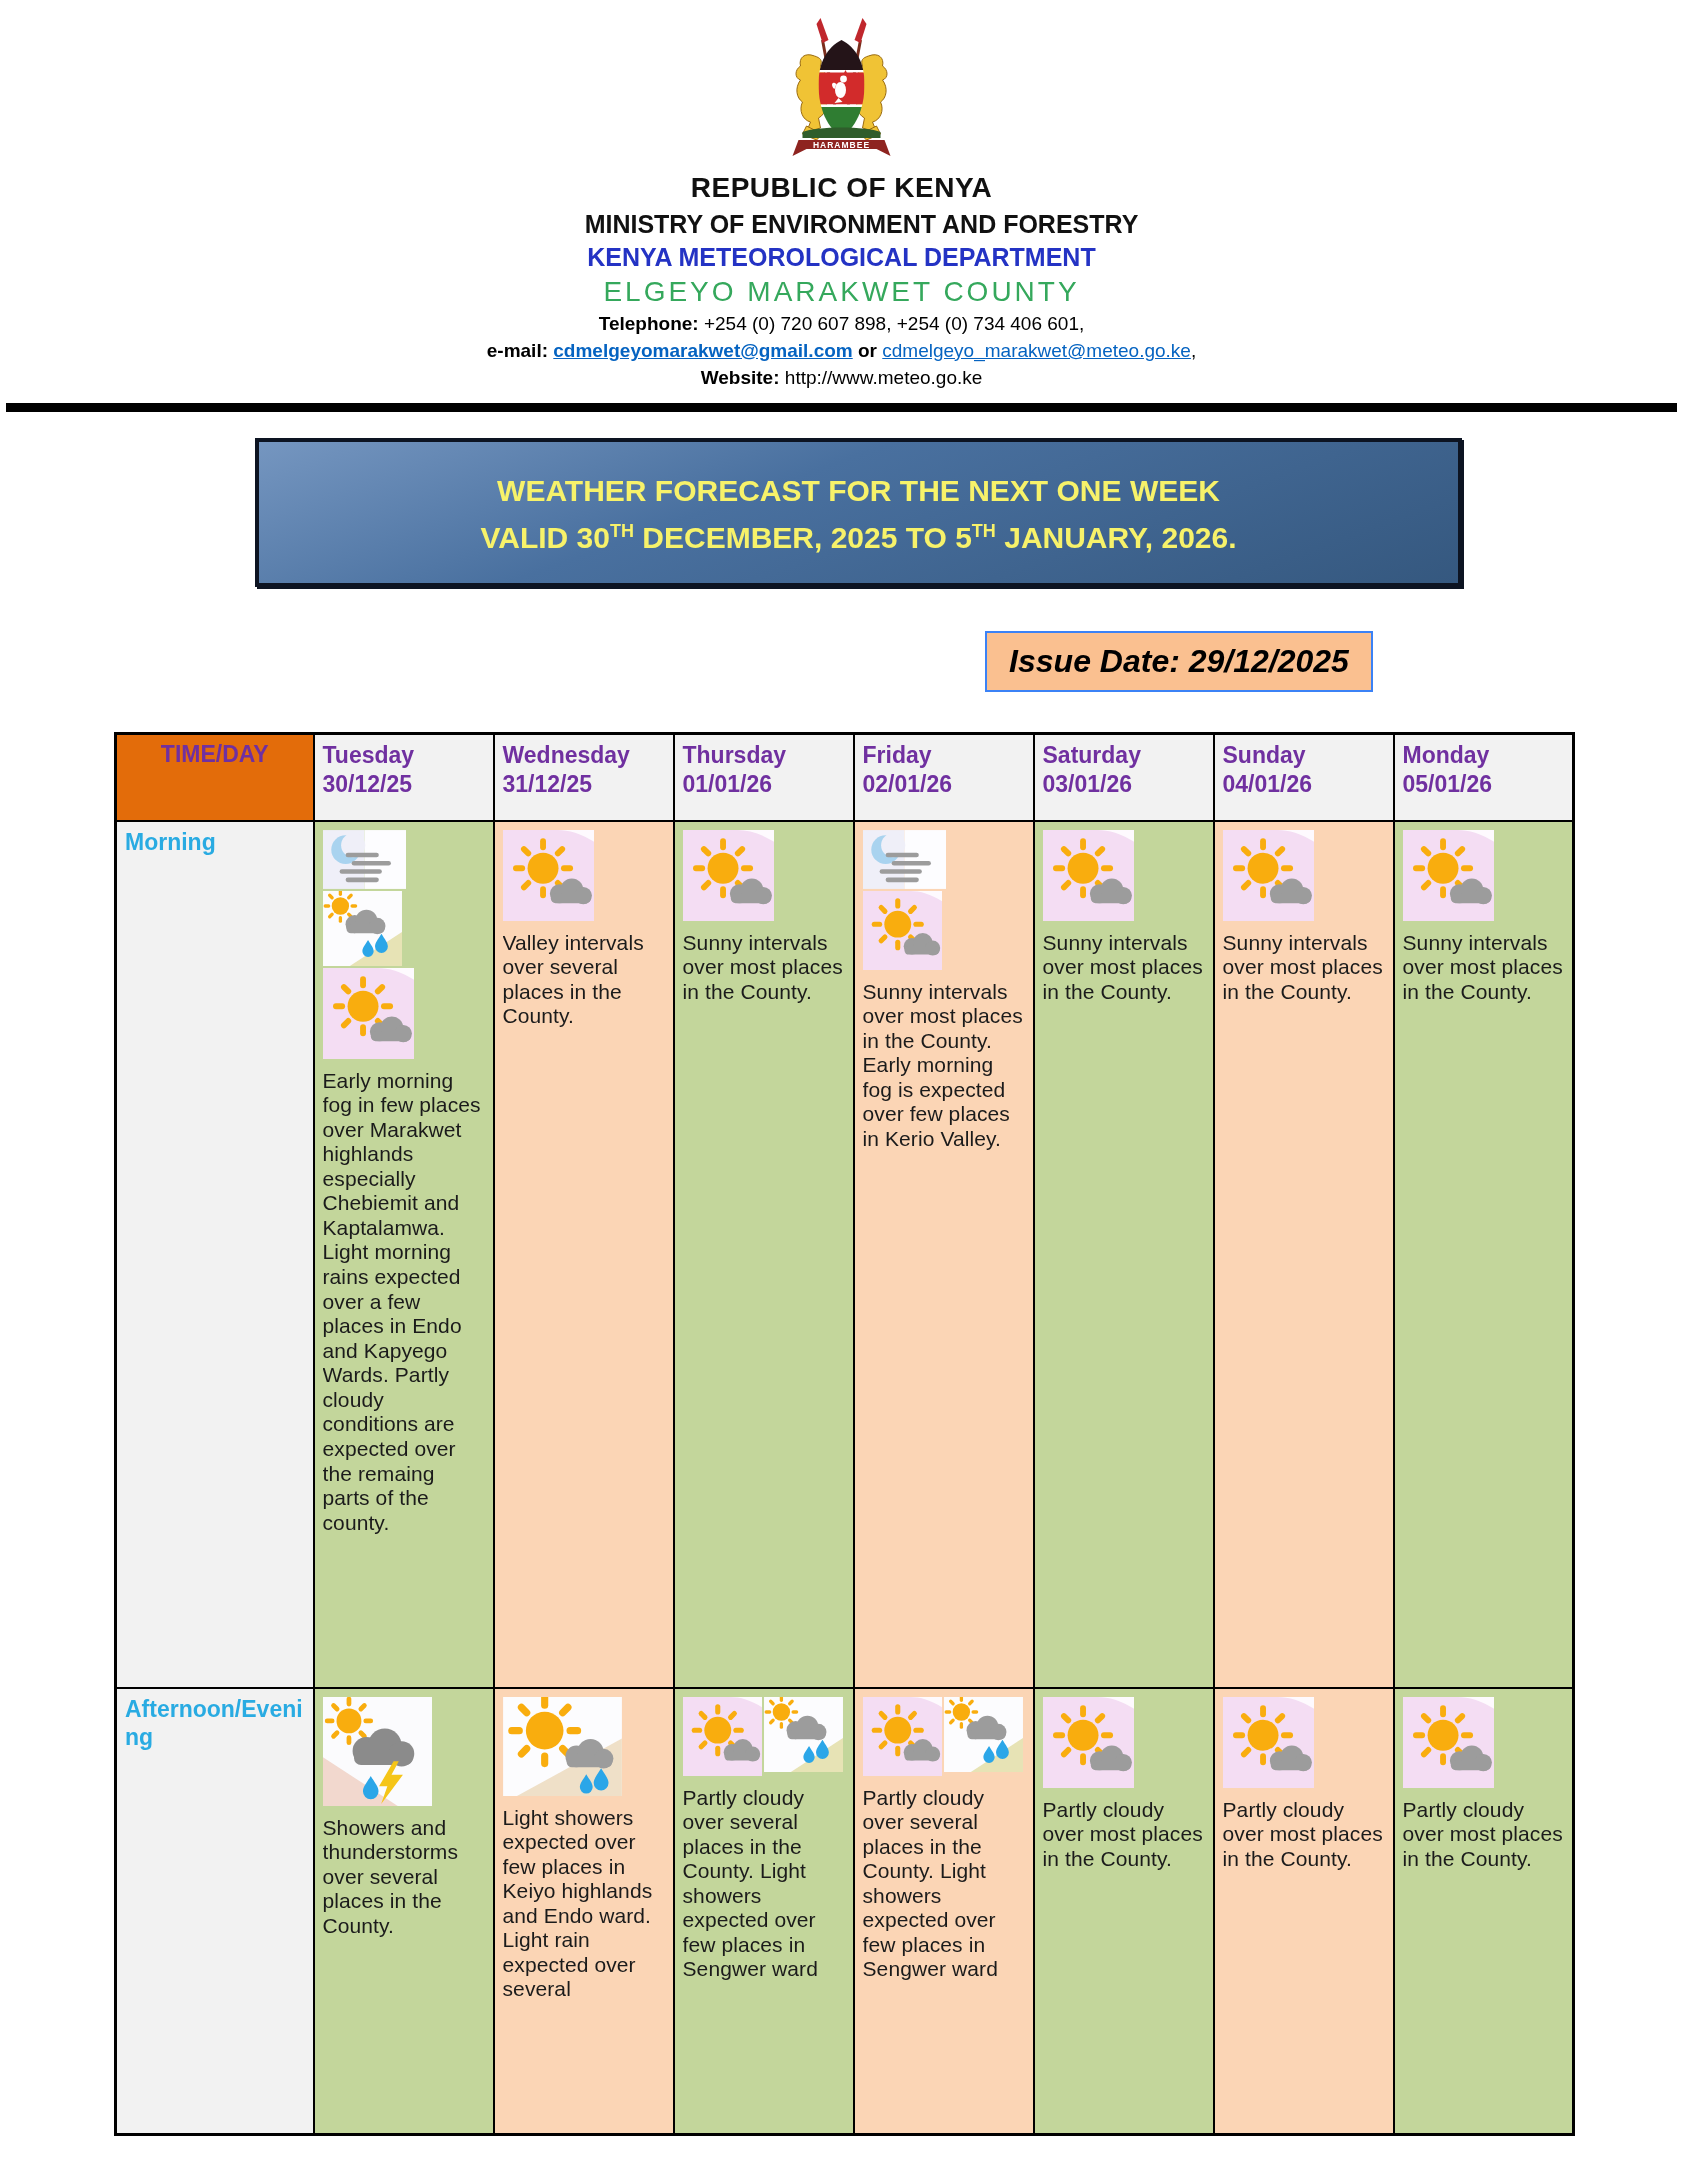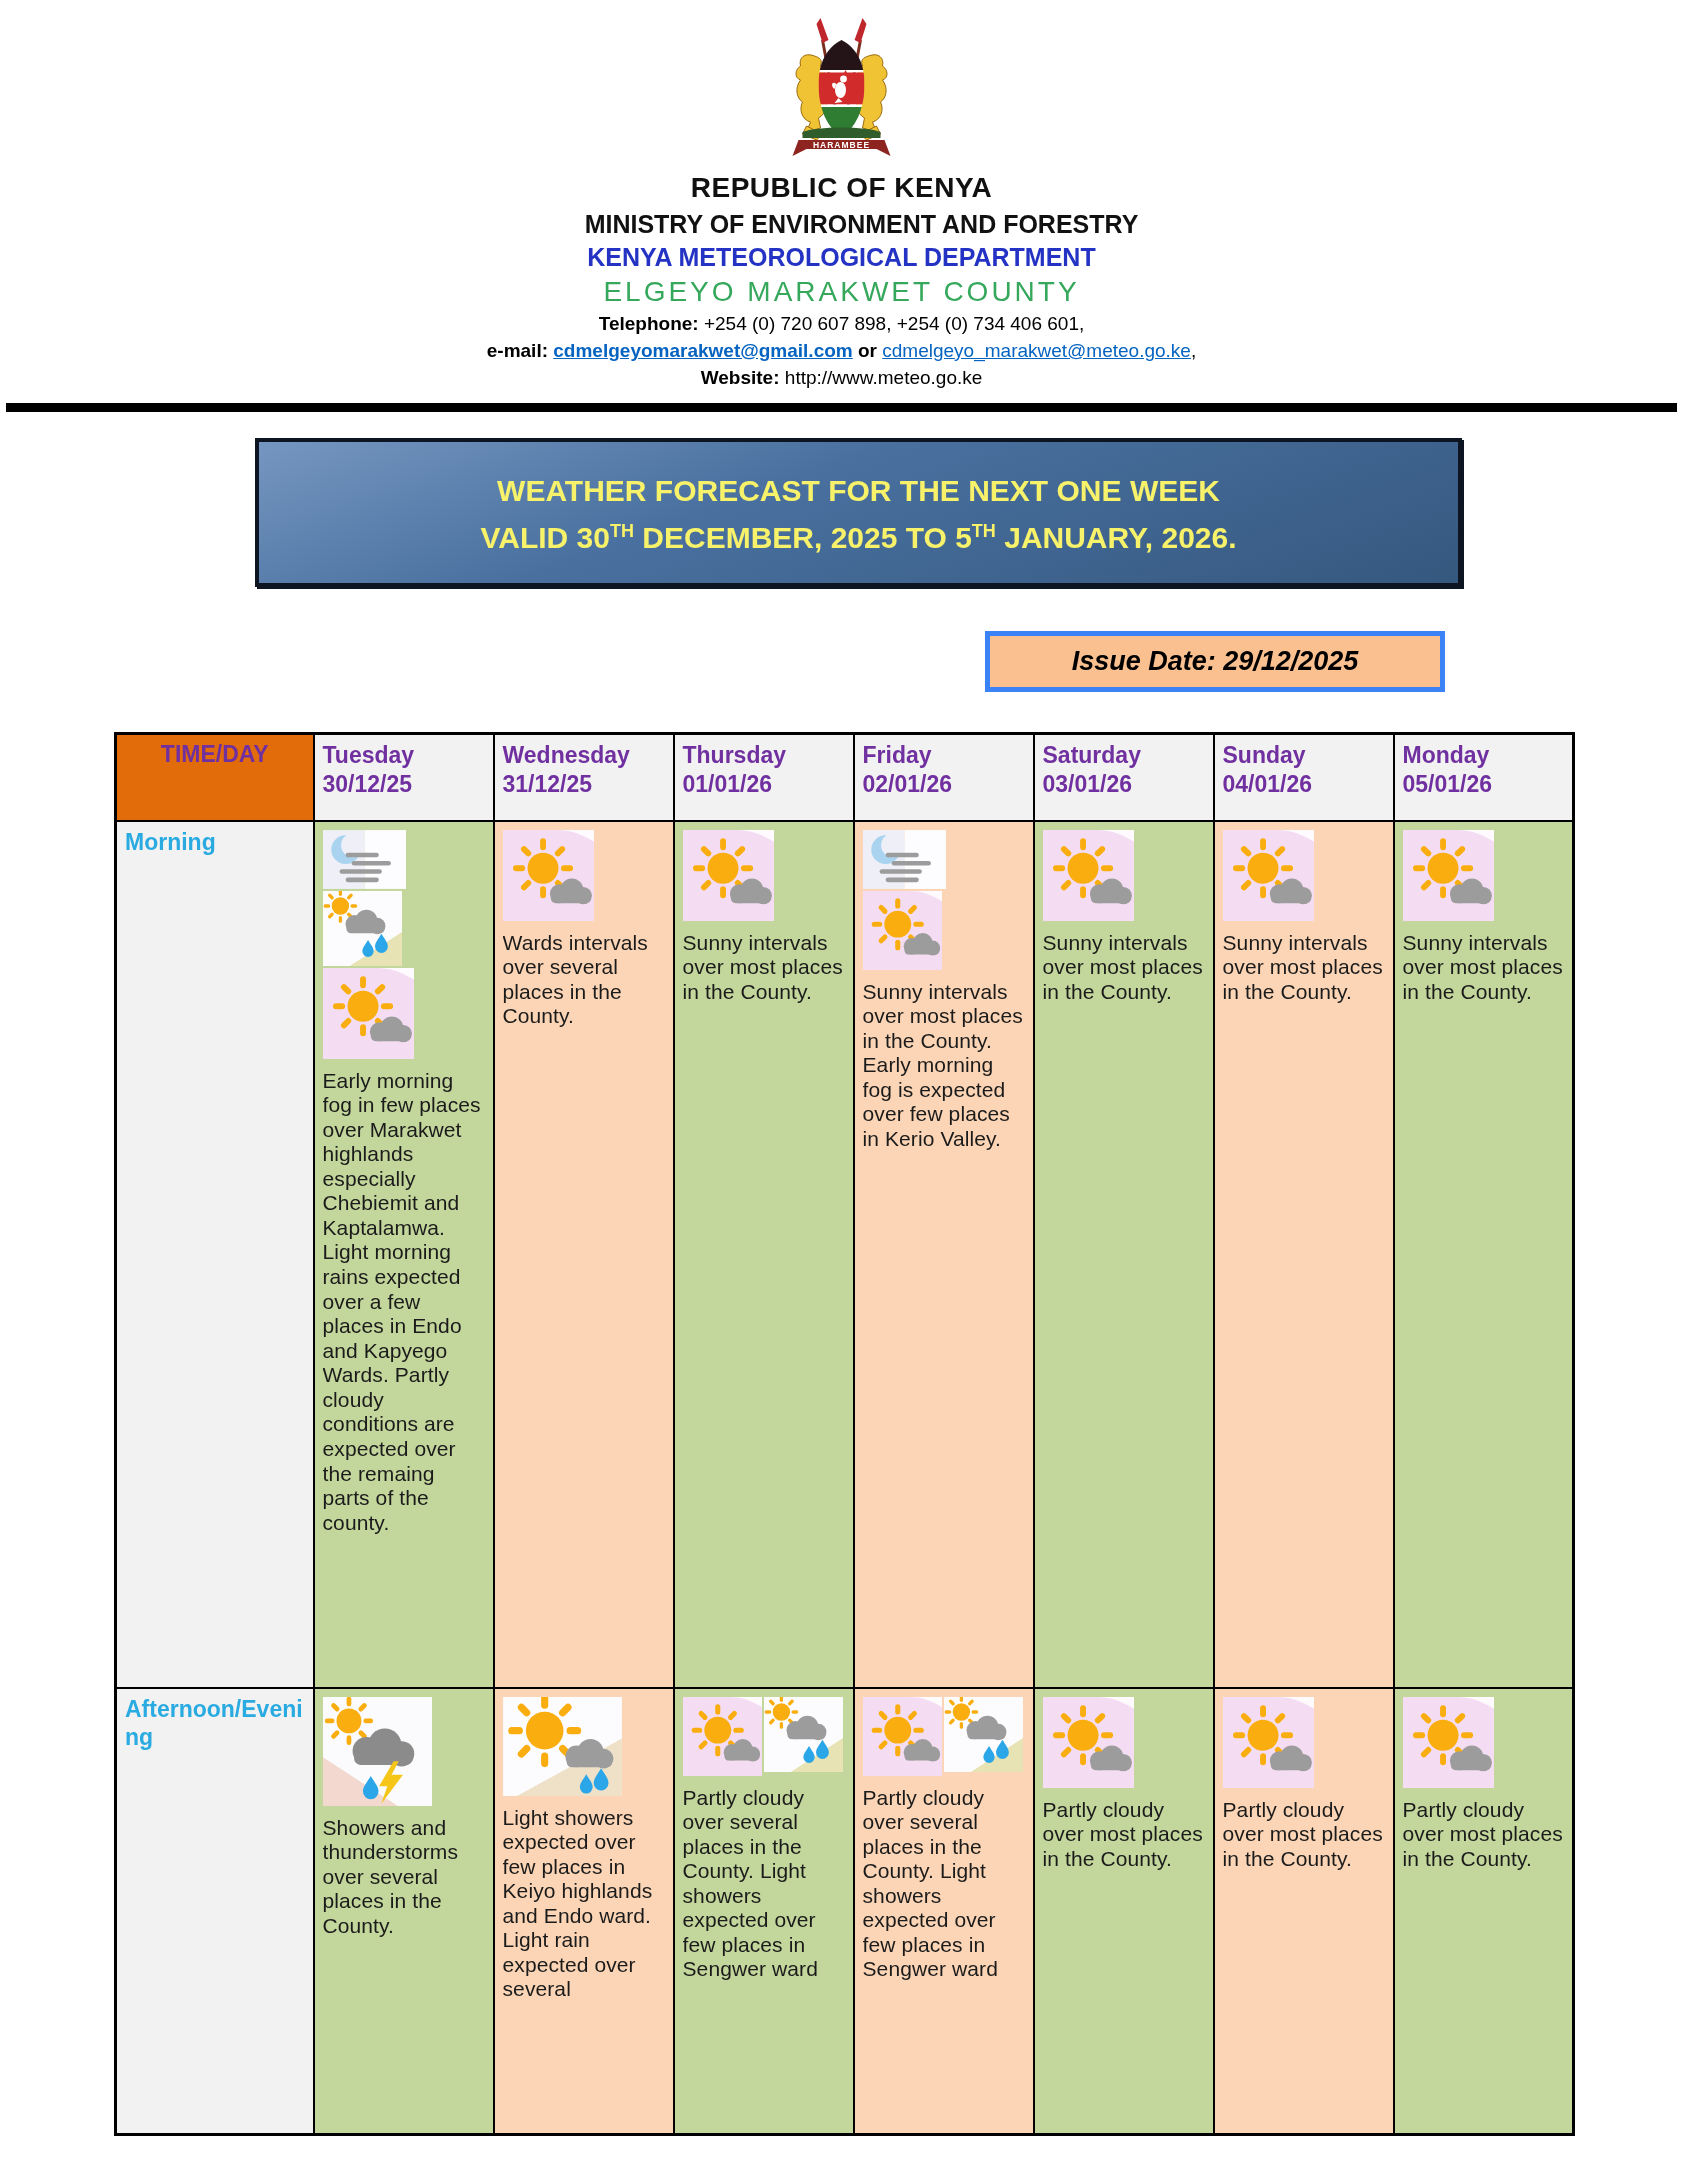--- a/index.html
+++ b/index.html
@@ -25,24 +25,24 @@
   .banner {
     width:1207px; margin:26px 0 0 255px; padding:26px 10px 22px 10px;
     background:linear-gradient(160deg,#7596c0 0%, #49709f 40%, #35587f 100%);
     border:4px solid #0d1422; box-shadow:2px 2px 0 #0d1422;
     text-align:center; color:var(--banner-yellow); font-weight:bold; font-size:30px;
   }
   .banner .line { line-height:1.55; }
   .banner sup { font-size:60%; vertical-align:super; }
   
   .issue {
-    width:460px; margin:44px 0 0 985px; height:61px;
-    background:var(--issue-bg); border:5px solid #3b82f6;
+    width:388px; margin:44px 0 0 985px; height:61px;
+    background:var(--issue-bg); border:2px solid #3b82f6;
     display:flex; align-items:center; justify-content:center;
-    font-size:27px; font-weight:bold; font-style:italic; color:#000;
+    font-size:32px; font-weight:bold; font-style:italic; color:#000;
   }
   
   table.forecast {
     margin:40px 0 0 114px; width:1459px; table-layout:fixed;
     border-collapse:collapse; border:3px solid #000;
   }
   table.forecast th, table.forecast td {
     border:2px solid #000; vertical-align:top; padding:6px 8px;
   }
   th.corner { background:var(--orange); color:var(--purple); font-size:23px; font-weight:bold; text-align:center; }
@@ -284,21 +284,21 @@
   </g>
 
   <g fill="#9C9C9C">
     <circle cx="62" cy="70" r="10.5"></circle>
     <circle cx="75.65" cy="65.8" r="12.600000000000001"></circle>
     <circle cx="88.25" cy="72.1" r="9.450000000000001"></circle>
     <rect x="52.55" y="70" width="44.1" height="10.5" rx="5.25"></rect>
   </g>
                   </svg></span>
               </div>
-              <div class="cell-text">Wards intervals over several places in the County.</div>
+              <div class="cell-text">Valley intervals over several places in the County.</div>
             </div>
           </td>
           <td class="tone-green">
             <div class="cell-inner">
               <div class="icons">
                 <span class="ic ic-suncloud"><svg viewBox="0 0 100 100">
       <rect width="100" height="100" fill="#F4DDF3"></rect>
       <path d="M60 0 H100 V13 C86 4 72 0 60 0 Z" fill="#ffffff" opacity="0.85"></path>
 
   <circle cx="44" cy="42" r="17" fill="#F9AD0E"></circle>

